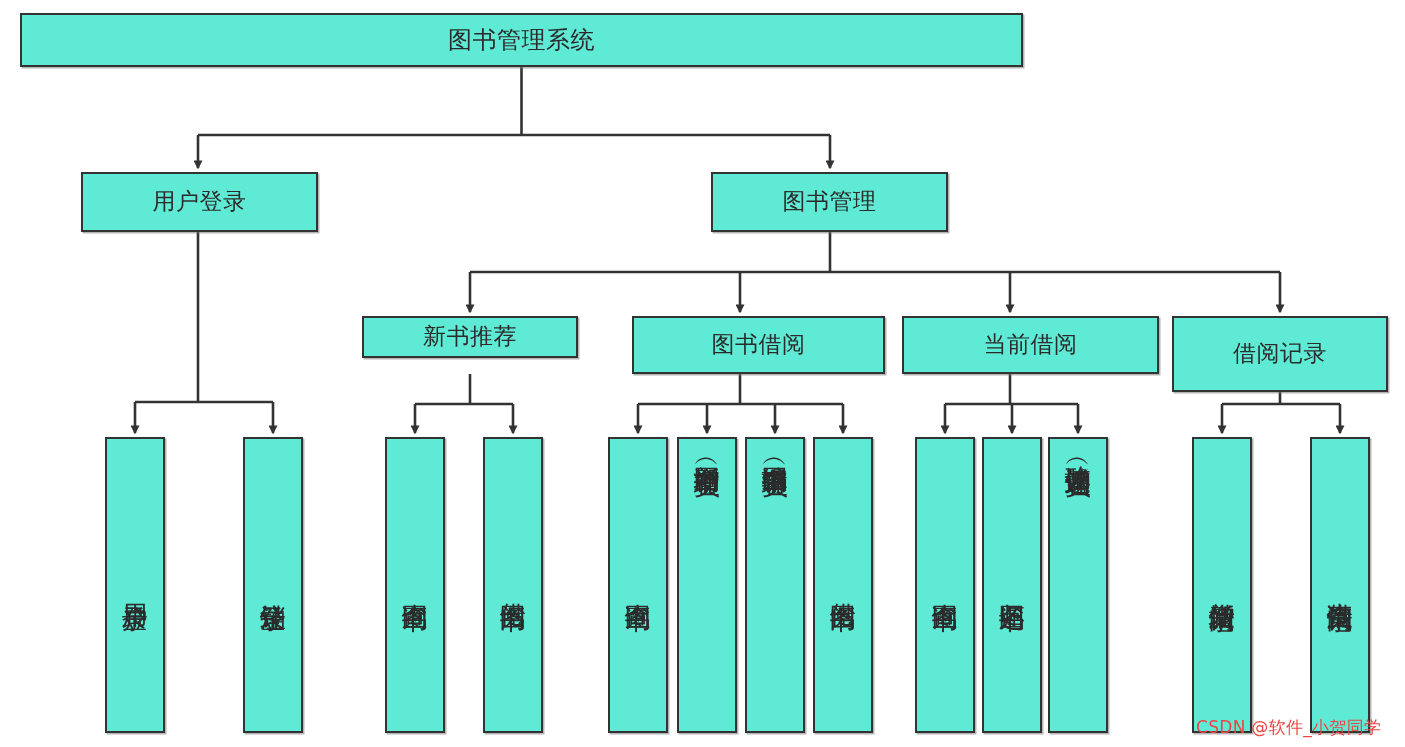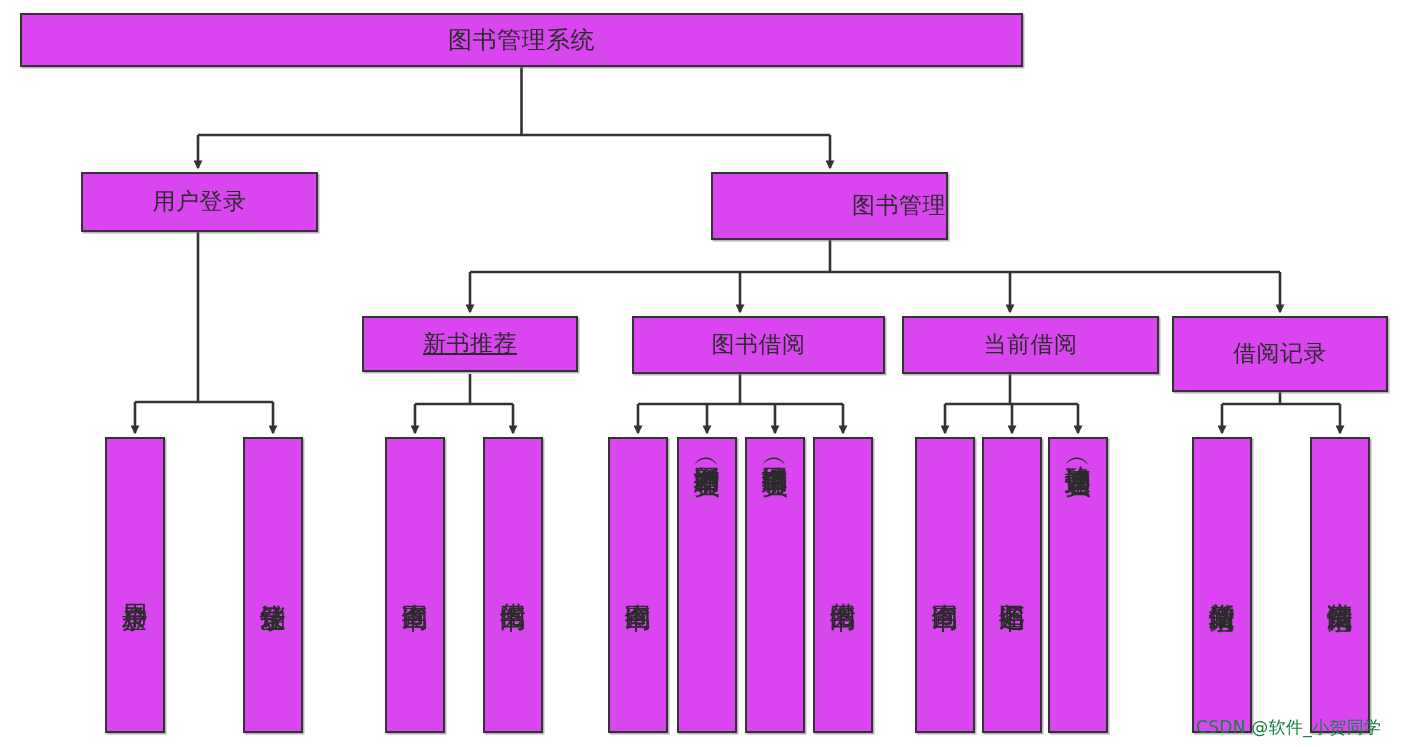--- a/index.html
+++ b/index.html
@@ -22,21 +22,21 @@
     position: absolute;
     left: 0;
     top: 0;
     width: 1405px;
     height: 747px;
     pointer-events: none;
   }
   .node {
     position: absolute;
     box-sizing: border-box;
-    background: #d946ef;
+    background: #5eead4;
     border: 2px solid #333333;
     box-shadow: 1.5px 1.5px 0 rgba(120,120,120,0.55);
     display: flex;
     align-items: center;
     justify-content: center;
     color: #2b2b2b;
     z-index: 2;
   }
   .node .label {
     display: block;
@@ -65,21 +65,21 @@
     letter-spacing: 1px;
     white-space: nowrap;
   }
   .node.vert.mid {
     align-items: center;
     padding-top: 0;
   }
   .watermark {
     position: absolute;
     font-size: 17px;
-    color: #15803d;
+    color: #ef4444;
     white-space: nowrap;
     z-index: 5;
     letter-spacing: 0.3px;
   }
 </style>
 </head>
 <body>
 
 <div id="canvas">
 
@@ -133,25 +133,25 @@
     </g>
   </svg>
 
   <div class="node horiz root" style="left: 20px; top: 13px; width: 1003px; height: 54px;">
     <span class="label">图书管理系统</span>
   </div>
 
   <div class="node horiz" style="left: 81px; top: 172px; width: 237px; height: 60px;">
     <span class="label">用户登录</span>
   </div>
-  <div class="node horiz" style="left: 711px; top: 172px; width: 237px; height: 68px; justify-content: flex-end;">
+  <div class="node horiz" style="left: 711px; top: 172px; width: 237px; height: 60px;">
     <span class="label">图书管理</span>
   </div>
 
-  <div class="node horiz" style="left: 362px; top: 316px; width: 216px; height: 56px; text-decoration: underline;">
+  <div class="node horiz" style="left: 362px; top: 316px; width: 216px; height: 42px;">
     <span class="label">新书推荐</span>
   </div>
   <div class="node horiz" style="left: 632px; top: 316px; width: 253px; height: 58px;">
     <span class="label">图书借阅</span>
   </div>
   <div class="node horiz" style="left: 902px; top: 316px; width: 257px; height: 58px;">
     <span class="label">当前借阅</span>
   </div>
   <div class="node horiz" style="left: 1172px; top: 316px; width: 216px; height: 76px;">
     <span class="label">借阅记录</span>

